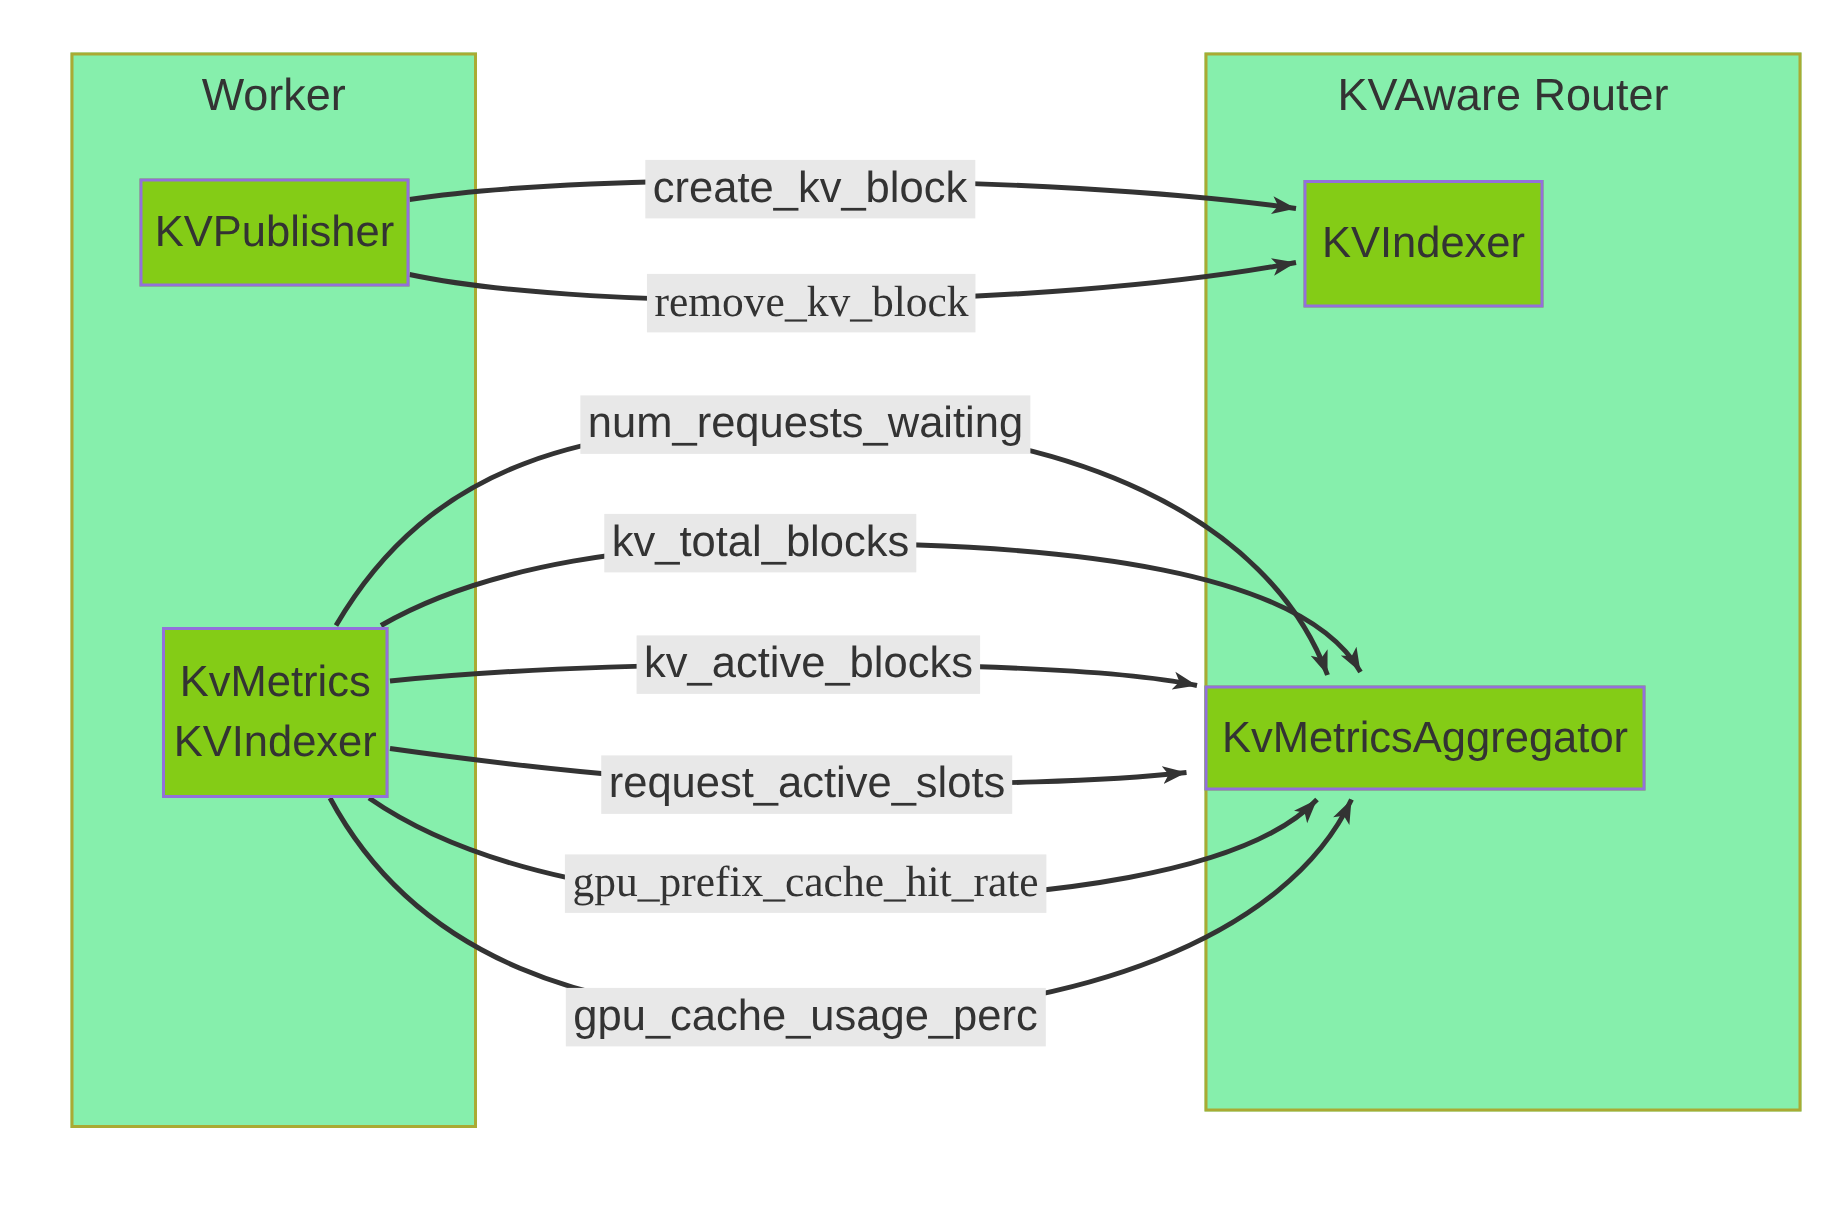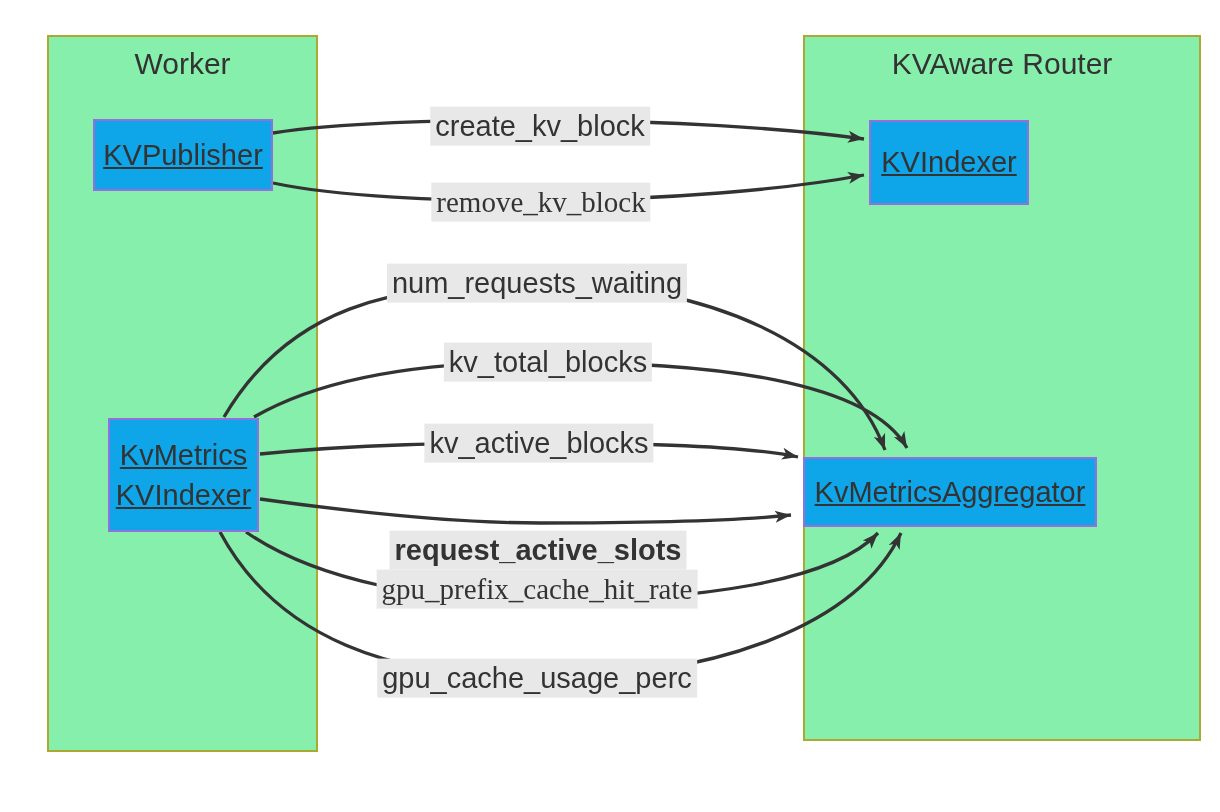--- a/index.html
+++ b/index.html
@@ -45,31 +45,30 @@
     pointer-events: none;
   }
   .edge-path {
     fill: none;
     stroke: #333333;
     stroke-width: 3.3px;
   }
 
   .node {
     position: absolute;
-    background: #0ea5e9;
+    background: #84cc16;
     border: 2px solid #9370db;
     box-sizing: border-box;
     display: flex;
     align-items: center;
     justify-content: center;
     font-size: 29px;
     color: #333333;
     z-index: 3;
     white-space: nowrap;
-    text-decoration: underline;
   }
   .node.two-line {
     flex-direction: column;
     line-height: 40px;
     text-align: center;
   }
   #node-kvpublisher          { left: 93px;  top: 119px; width: 180px; height: 72px; }
   #node-kvmetricspublisher   { left: 108px; top: 418px; width: 151px; height: 114px; }
   #node-kvindexer            { left: 869px; top: 120px; width: 160px; height: 85px; }
   #node-kvmetricsaggregator  { left: 803px; top: 457px; width: 294px; height: 70px; text-align: center; }
@@ -81,23 +80,23 @@
     color: #333333;
     font-size: 29px;
     line-height: 1.2;
     padding: 2px 5px;
     white-space: nowrap;
     z-index: 4;
   }
   #elabel-0 { left: 540px; top: 126px; }
   #elabel-1 { left: 541px; top: 202px; font-family: Liberation Serif, serif; }
   #elabel-2 { left: 537px; top: 283px; }
-  #elabel-3 { left: 548px; top: 362px; }
+  #elabel-3 { left: 507px; top: 362px; }
   #elabel-4 { left: 539px; top: 443px; }
-  #elabel-5 { left: 538px; top: 550px; font-weight: bold; }
+  #elabel-5 { left: 538px; top: 523px; }
   #elabel-6 { left: 537px; top: 589px; font-family: Liberation Serif, serif; }
   #elabel-7 { left: 537px; top: 678px; }
 </style>
 </head>
 <body>
 
 <div class="canvas">
 
   <div class="cluster" id="cluster-worker">
     <div class="cluster-title">Worker</div>

